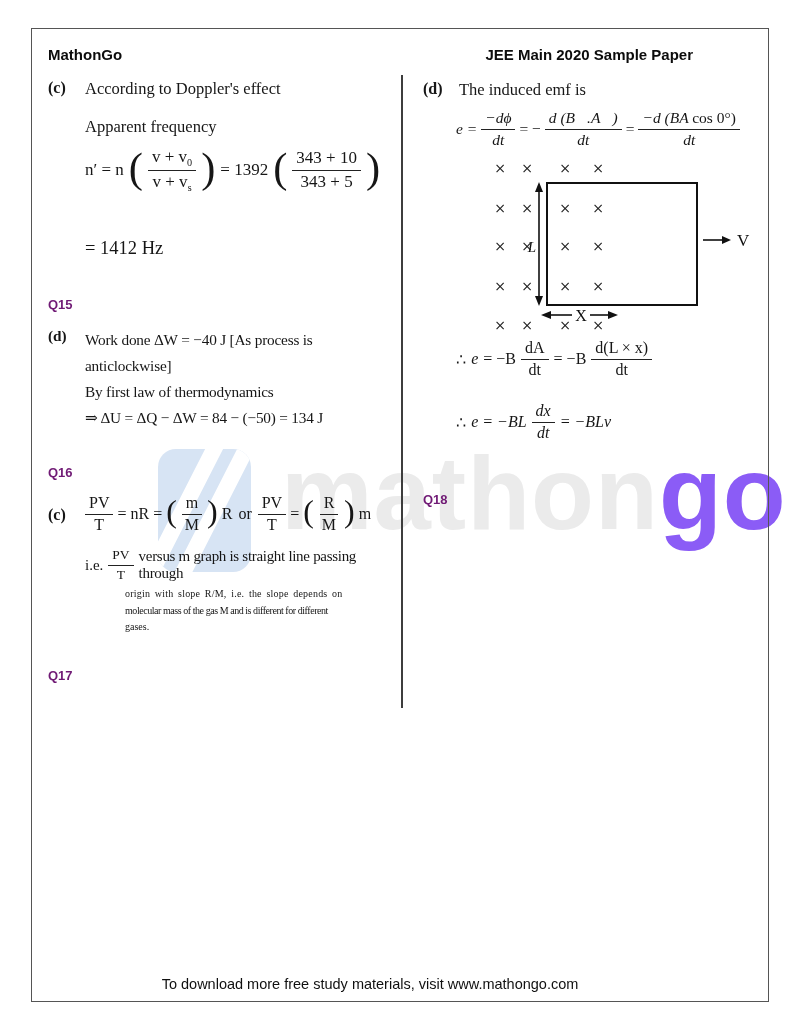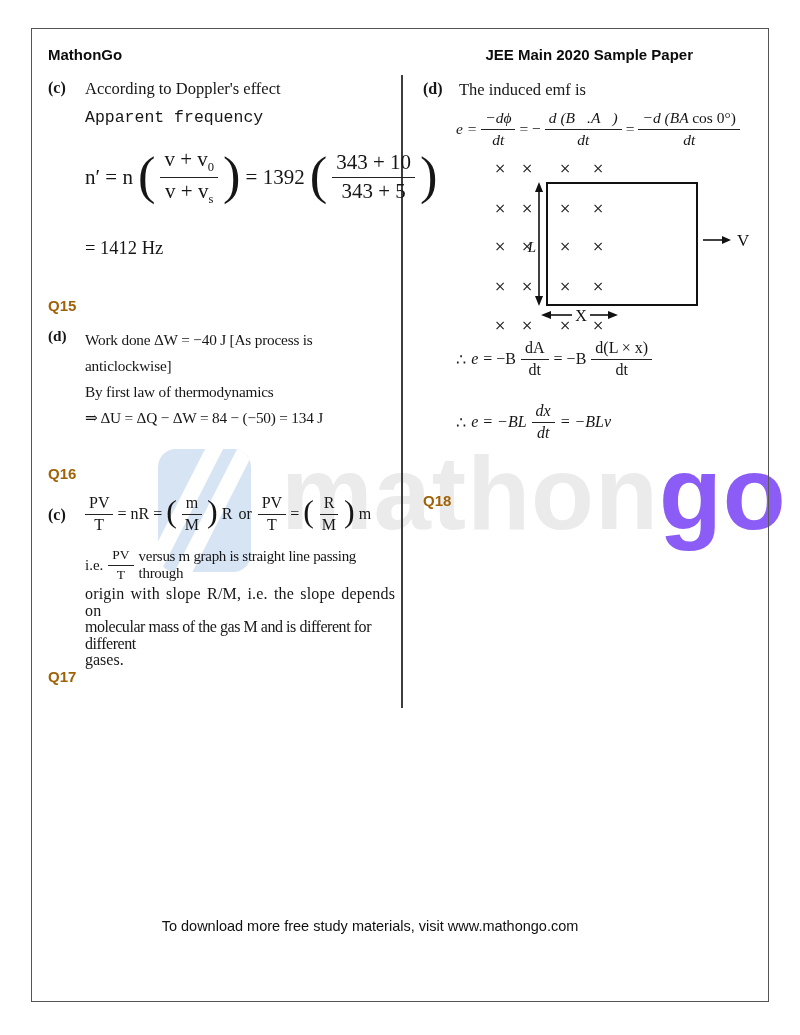--- a/index.html
+++ b/index.html
@@ -12,39 +12,39 @@
   .wm-badge{position:absolute;left:158px;top:449px;width:93px;height:123px;border-radius:18px;overflow:hidden;}
   .wm-slash{position:absolute;width:16px;height:170px;top:-22px;border-radius:8px;}
   .wm-s1{left:16px;transform:rotate(27deg);}
   .wm-s2{left:48px;transform:rotate(27deg);}
   .wm-text{position:absolute;left:281px;top:437px;font-family:"Liberation Sans", sans-serif;
            font-weight:bold;font-size:103px;line-height:1.1;letter-spacing:1px;white-space:nowrap;}
   
   .page-border{position:absolute;left:31px;top:28px;width:736px;height:972px;border:1.5px solid #555;}
   .divider{position:absolute;left:401px;top:75px;width:2px;height:633px;background:#3d3d3d;}
   .hdr{font-family:"Liberation Sans", sans-serif;font-weight:bold;font-size:15px;color:#0c0c0c;}
-  .qtitle{font-family:"Liberation Sans", sans-serif;font-weight:bold;font-size:15px;color:#a16207;}
+  .qtitle{font-family:"Liberation Sans", sans-serif;font-weight:bold;font-size:13px;color:#701a75;}
   
   .srow{display:flex;align-items:flex-start;}
   .slabel{font-weight:bold;width:37px;flex:none;font-size:16px;}
   
   .eq{display:flex;align-items:center;white-space:nowrap;gap:5px;}
   .frac{display:inline-flex;flex-direction:column;align-items:center;text-align:center;}
   .frac .num{display:block;padding:0 4px 2px;border-bottom:1.4px solid #222;}
   .frac .den{display:block;padding:1px 4px 0;}
   sub{font-size:0.6em;}
   .bigp{font-size:250%;font-weight:400;line-height:0.85;transform:translateY(-2px);}
   .bigp2{font-size:200%;font-weight:400;line-height:0.85;transform:translateY(-2px);}
   .it{font-style:italic;}
   .sm{font-size:13.5px;}
-  .ptext{font-size:16px;line-height:16.5px;}
+  .ptext{font-size:10px;line-height:16.5px;margin-left:40px;}
   .ierow{display:flex;align-items:center;gap:5px;font-size:15px;margin-bottom:3px;}
   svg text{font-family:"DejaVu Sans", sans-serif;}
   svg .serif{font-family:"Liberation Serif", serif;}
-  .footer{position:absolute;left:0;right:0;top:918px;text-align:center;
+  .footer{position:absolute;left:0;right:0;top:976px;text-align:center;
           font-family:"Liberation Sans", sans-serif;font-size:14.5px;color:#101010;}
 </style>
 </head>
 <body>
 
 <div class="canvas">
 
   <div class="wm">
     <div class="wm-badge" style="background: rgb(215, 228, 244);">
       <span class="wm-slash wm-s1" style="background: rgb(255, 255, 255);"></span>
@@ -57,25 +57,25 @@
     <div class="page-border"></div>
     <div class="divider"></div>
 
     <div class="abs hdr" style="left:48px;top:46px;">MathonGo</div>
     <div class="abs hdr" style="right:47px;top:46px;">JEE Main 2020 Sample Paper</div>
 
     <div class="abs srow" style="left:48px;top:79px;width:350px;font-size:16.5px;">
       <span class="slabel">(c)</span>
       <span>
         <span style="display:block;">According to Doppler's effect</span>
-        <span style="display:block;margin-top:9px;font-family:Liberation Mono, monospace;">Apparent frequency</span>
-      </span>
-    </div>
-
-    <div class="abs eq" style="left:85px;top:147px;font-size:21px;">
+        <span style="display:block;margin-top:18px;">Apparent frequency</span>
+      </span>
+    </div>
+
+    <div class="abs eq" style="left:85px;top:147px;font-size:17px;">
       <span>n′ =  n</span>
       <span class="bigp">(</span>
       <span class="frac">
         <span class="num"><span>v + v</span><sub>0</sub></span>
         <span class="den"><span>v + v</span><sub>s</sub></span>
       </span>
       <span class="bigp">)</span>
       <span>= 1392</span>
       <span class="bigp">(</span>
       <span class="frac">

